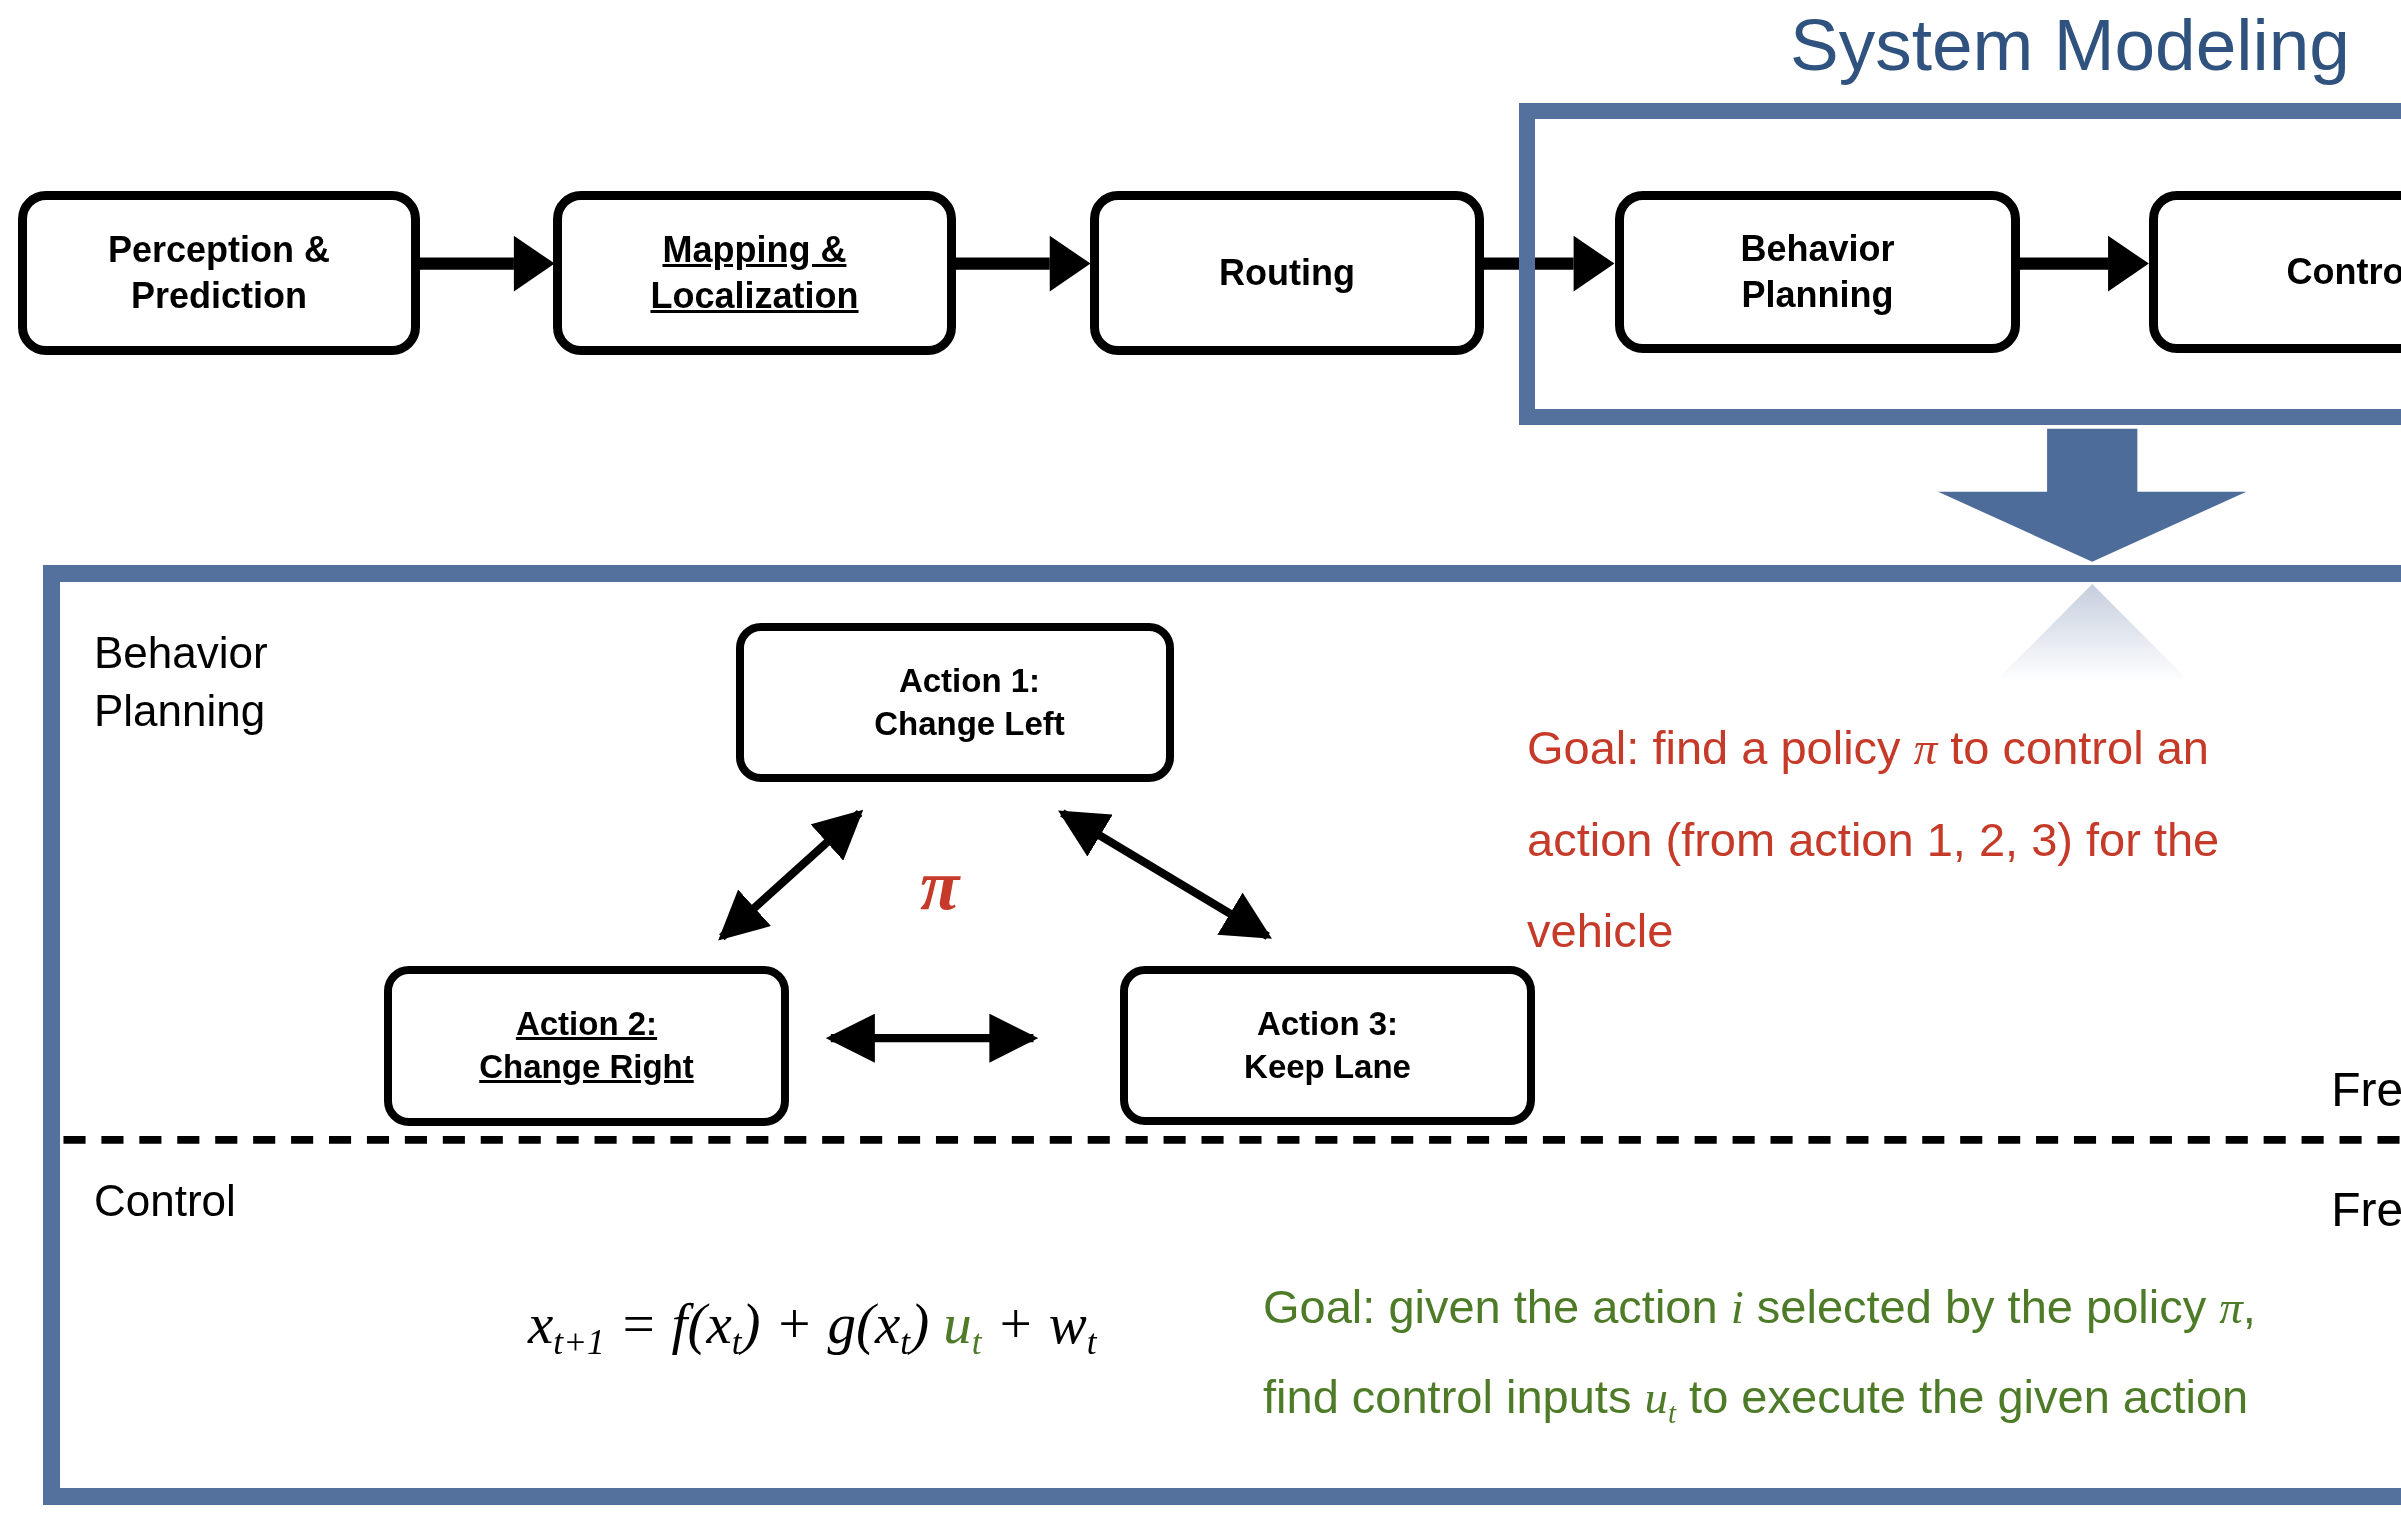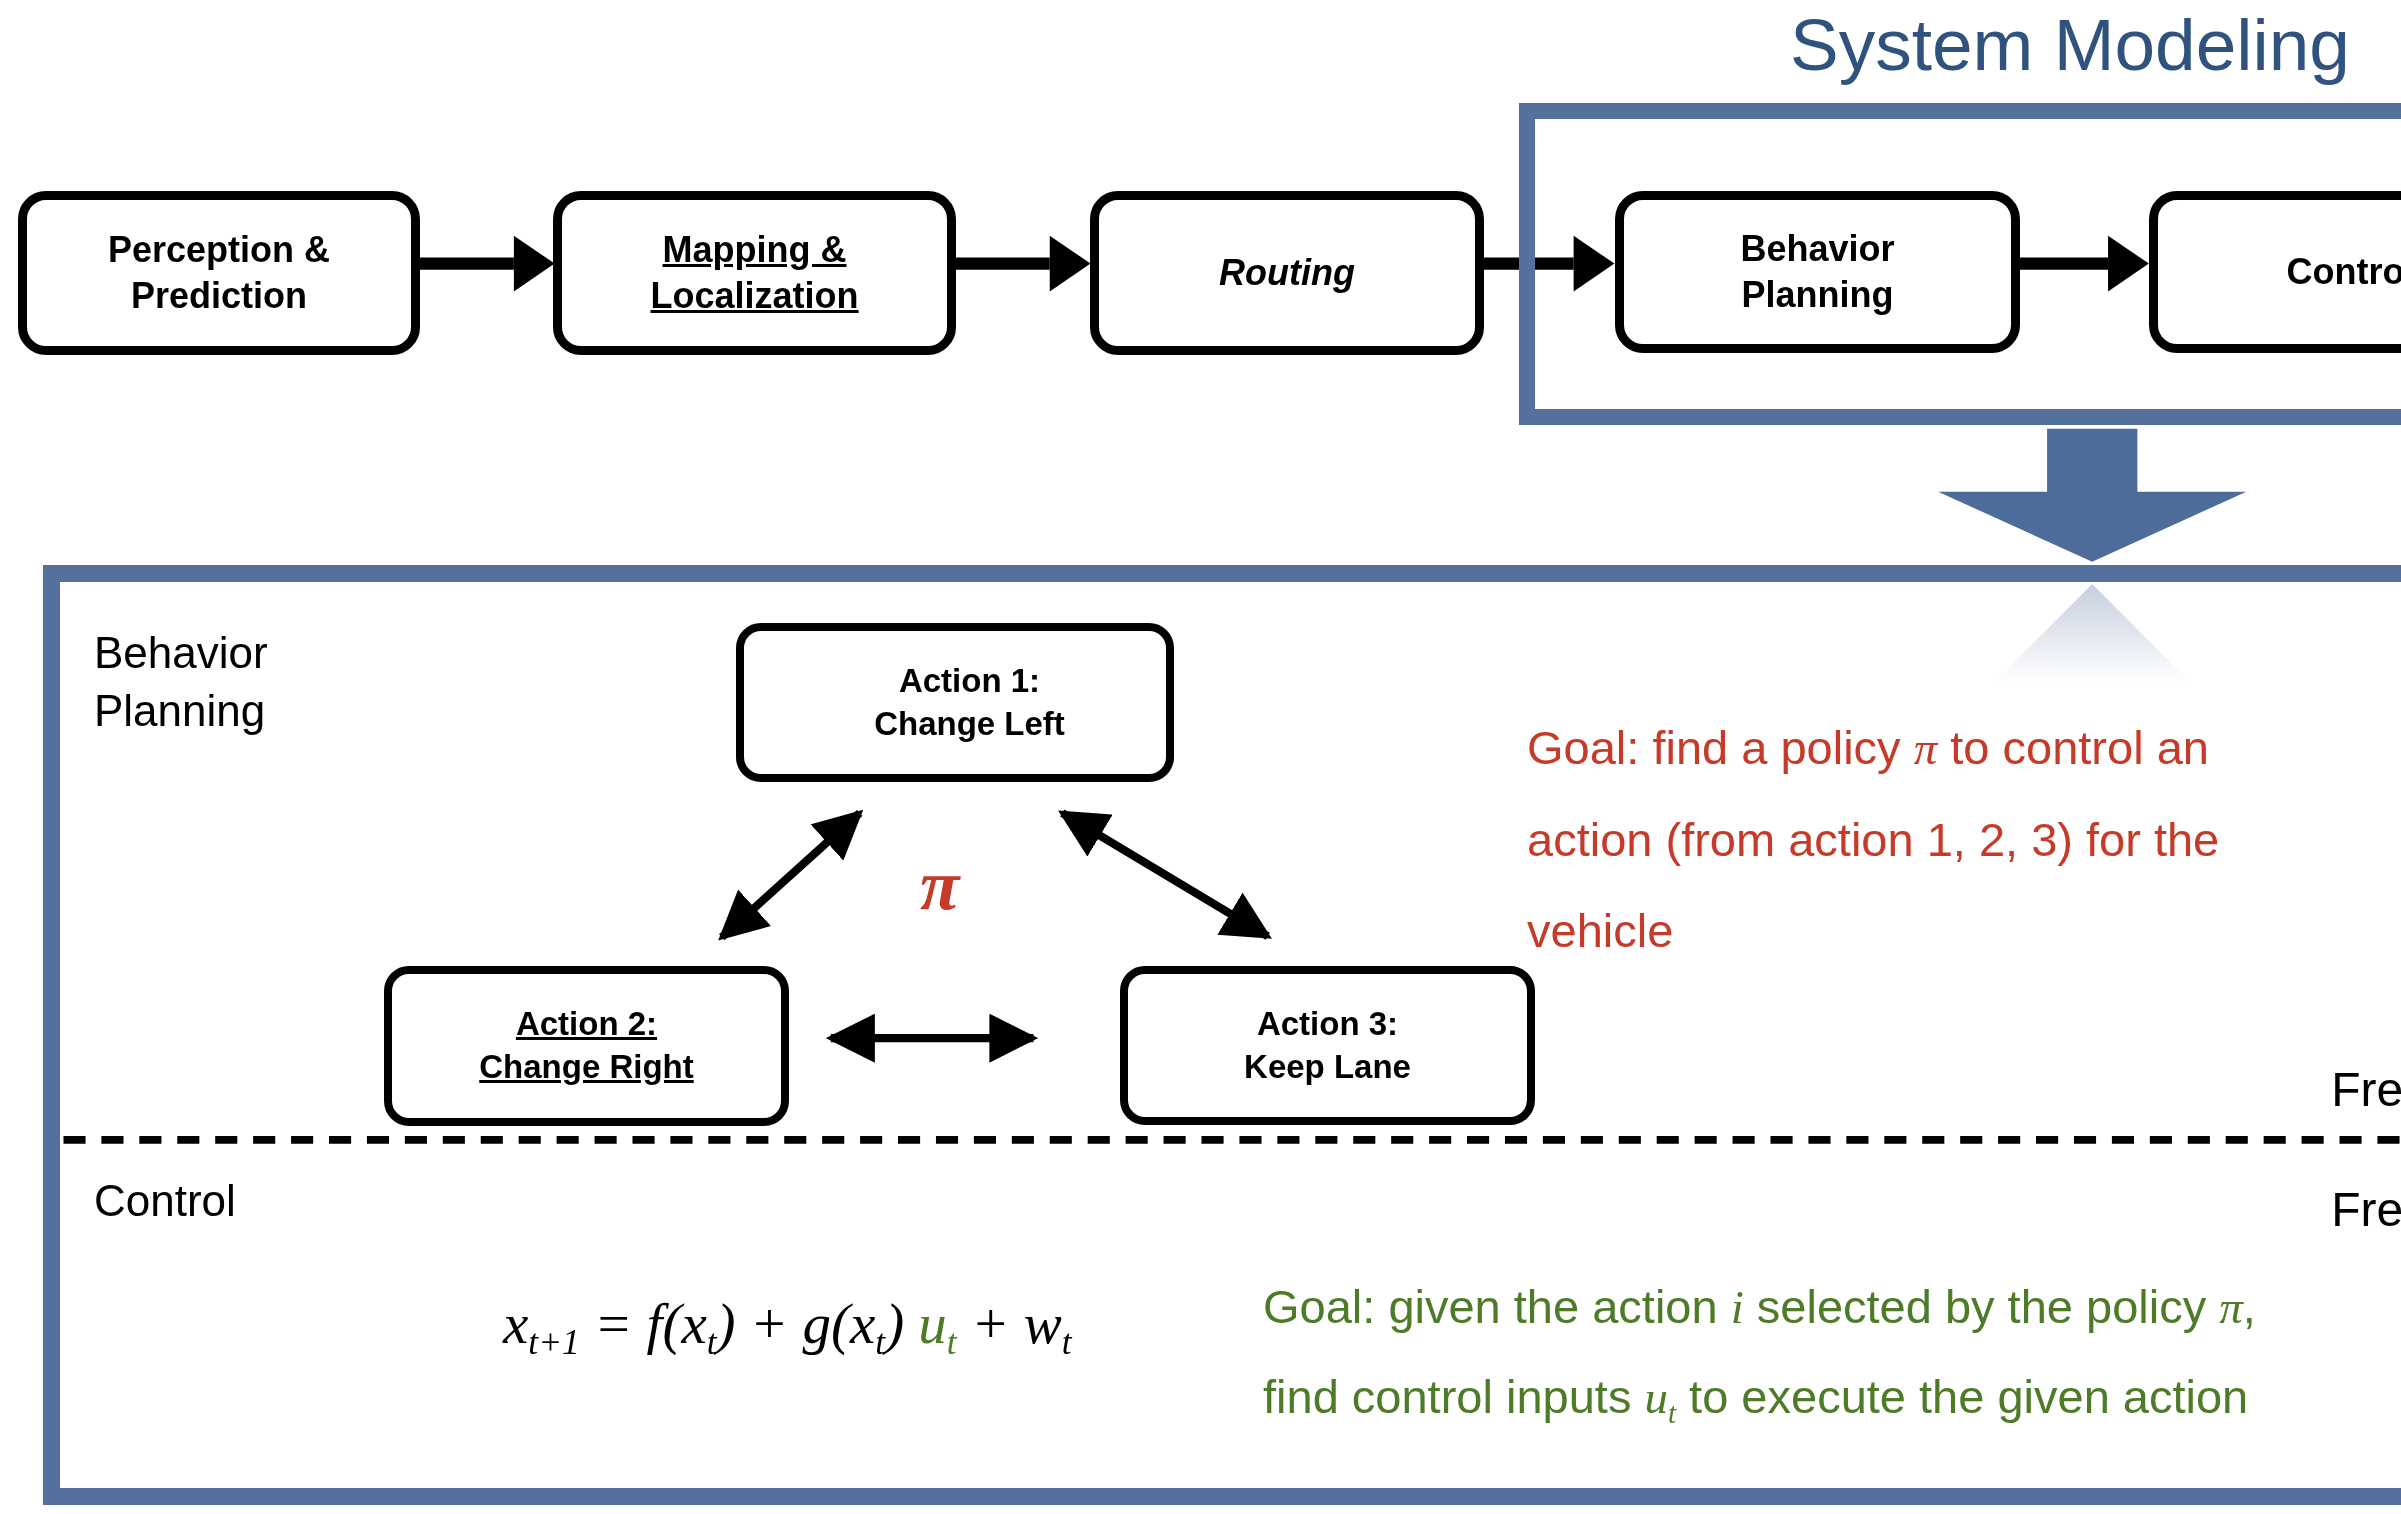--- a/index.html
+++ b/index.html
@@ -24,21 +24,21 @@
   .seclabel{position:absolute;font-size:44px;line-height:1.32;z-index:5;}
   .freq{position:absolute;left:2022px;width:576px;text-align:right;font-size:48px;z-index:5;}
   .pisym{position:absolute;left:920px;top:844px;font-family:"Liberation Serif",serif;
          font-style:italic;font-weight:600;font-size:72px;color:#C53A28;z-index:5;}
   .redgoal{position:absolute;left:1527px;top:702px;width:985px;font-size:47px;
            line-height:91px;color:#C53A28;z-index:5;}
   .greengoal{position:absolute;left:1263px;top:1279px;width:1326px;font-size:47px;
              color:#4E7B28;z-index:5;}
   .greengoal .l2{margin-top:35px;}
   .mathit{font-family:"Liberation Serif",serif;font-style:italic;}
-  .equation{position:absolute;left:503px;top:1291px;font-family:"Liberation Serif",serif;
+  .equation{position:absolute;left:528px;top:1291px;font-family:"Liberation Serif",serif;
             font-style:italic;font-size:57px;z-index:5;white-space:nowrap;}
   .equation sub{font-size:0.62em;vertical-align:-0.30em;font-style:italic;}
   .grn{color:#4E7B28;}
   svg.overlay{position:absolute;left:0;top:0;z-index:2;}
 </style>
 </head>
 <body>
 
 <div id="canvas">
 
@@ -84,21 +84,21 @@
   <div class="smbox"></div>
 
   <div class="pbox" style="left:18px;top:191px;width:384px;height:146px;justify-content:center;">
     <span class="pre">Perception &amp;
 Prediction</span>
   </div>
   <div class="pbox" style="left:553px;top:191px;width:385px;height:146px;text-decoration:underline;">
     <span class="pre">Mapping &amp;
 Localization</span>
   </div>
-  <div class="pbox" style="left:1090px;top:191px;width:376px;height:146px;font-style:italic;">
+  <div class="pbox" style="left:1090px;top:191px;width:376px;height:146px;">
     <span class="pre">Routing</span>
   </div>
   <div class="pbox" style="left:1615px;top:191px;width:387px;height:144px;">
     <span class="pre">Behavior
 Planning</span>
   </div>
   <div class="pbox" style="left:2149px;top:191px;width:385px;height:144px;">
     <span class="pre">Control</span>
   </div>
 

